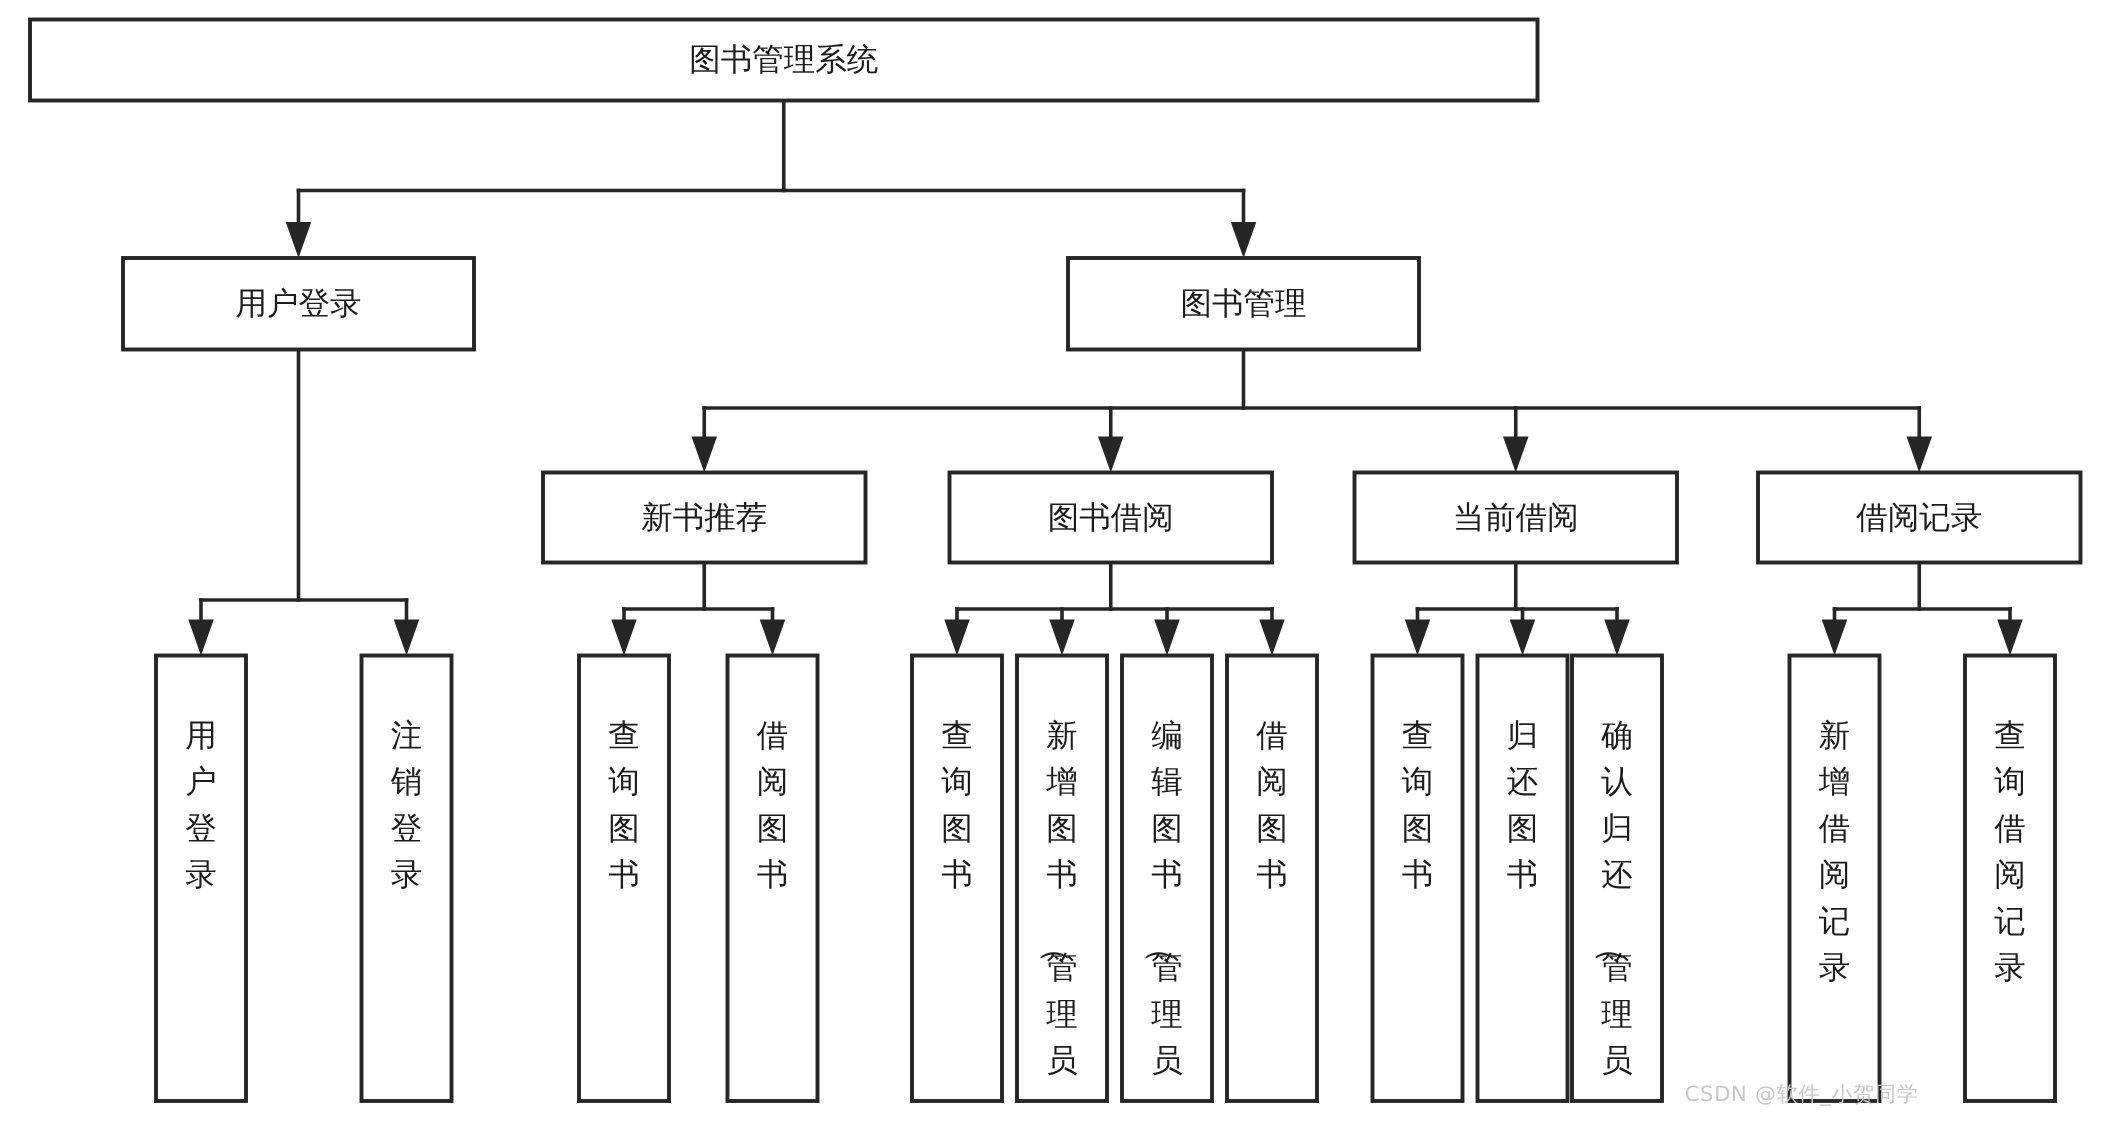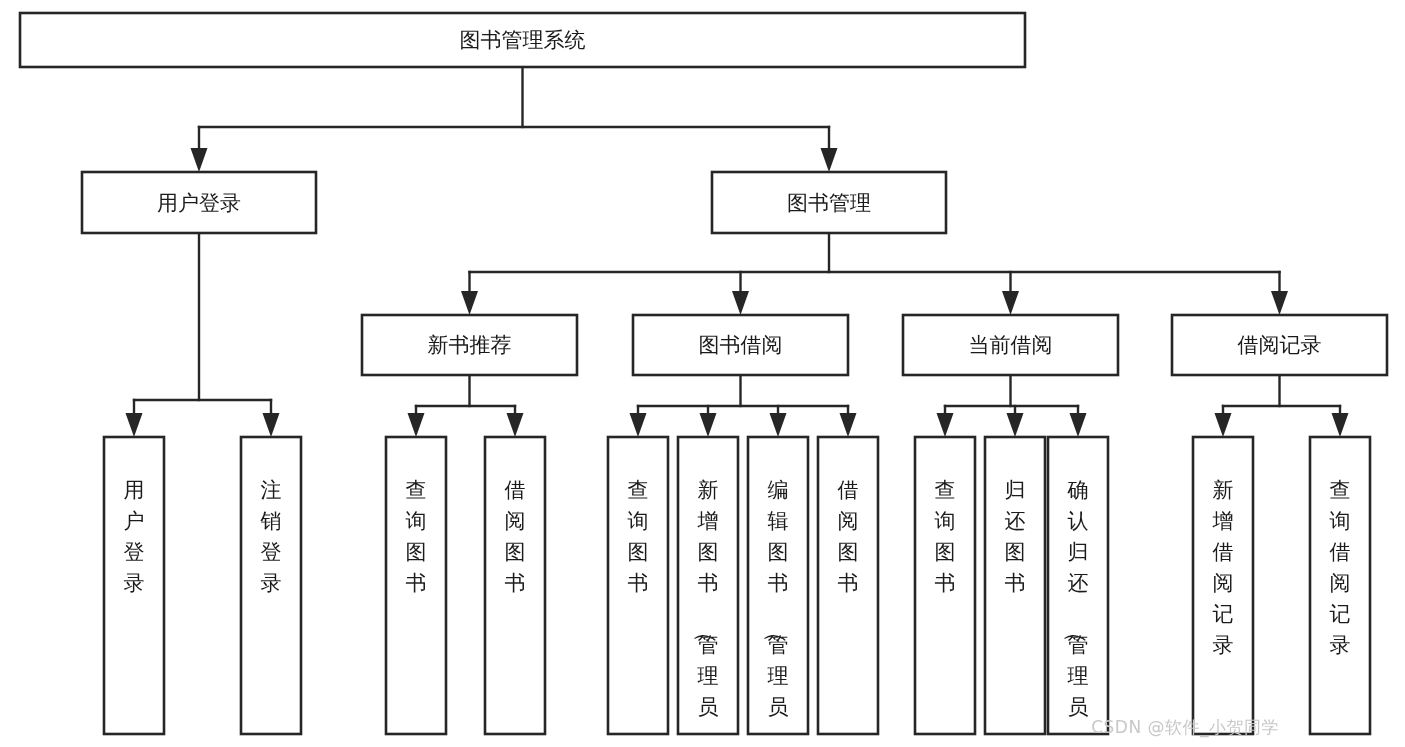--- a/index.html
+++ b/index.html
@@ -55,21 +55,21 @@
     fill: #1b1b1b;
     font-family: "DejaVu Sans", "Liberation Sans", sans-serif;
     font-size: 21px;
     text-anchor: middle;
   }
   .watermark {
     position: absolute;
     right: 10px;
     bottom: 8px;
     font-family: "DejaVu Sans", "Liberation Sans", sans-serif;
-    font-size: 17px;
+    font-size: 14px;
     color: #c8c8c8;
     letter-spacing: 0.5px;
     white-space: nowrap;
     user-select: none;
   }
 </style>
 </head>
 <body>
 
 <div id="diagram-root">

